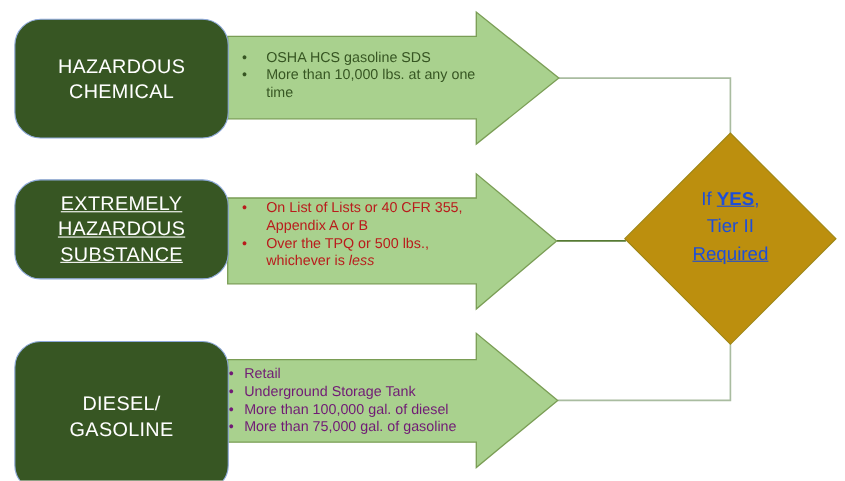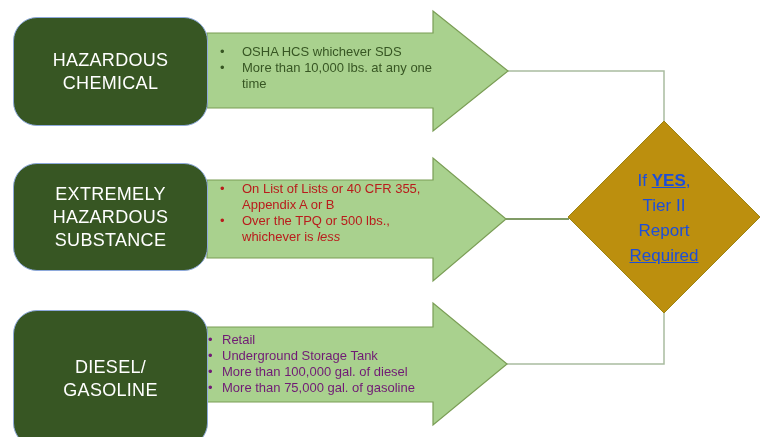--- a/index.html
+++ b/index.html
@@ -18,21 +18,21 @@
   .diamond{stroke:#9C8412;stroke-width:1;}
   .box{
     position:absolute;left:13px;width:195px;
     border:1.3px solid #8EA9DB;border-radius:24px;
     display:flex;align-items:center;justify-content:center;
     text-align:center;color:#ffffff;
     font-size:18px;line-height:23px;letter-spacing:0.3px;
     white-space:pre-line;box-sizing:border-box;
   }
   .box1{top:17px;height:109px;}
-  .box2{top:163px;height:108px;}
+  .box2{top:163px;height:91px;text-decoration:underline;}
   .box3{top:310px;height:137px;}
   .bullets{
     position:absolute;margin:0;padding:0;list-style:none;
     font-size:13px;line-height:16px;
   }
   .bullets li{position:relative;padding-left:30px;}
   .bullets li::before{content:"\2022";position:absolute;left:8px;}
   .b1{left:212px;top:44px;width:235px;}
   .b2{left:212px;top:181px;width:235px;}
   .b3{left:206px;top:332px;width:244px;}
@@ -67,21 +67,21 @@
   <div class="box box1" style="background-color: rgb(55, 86, 35);">HAZARDOUS
 CHEMICAL</div>
   <div class="box box2" style="background-color: rgb(55, 86, 35);">EXTREMELY
 HAZARDOUS
 SUBSTANCE</div>
   <div class="box box3" style="background-color: rgb(55, 86, 35);">DIESEL/
 GASOLINE</div>
 
   <ul class="bullets b1" style="color: rgb(55, 86, 35);">
     <li>
-      <span>OSHA HCS whichever SDS</span>
+      <span>OSHA HCS gasoline SDS</span>
     </li>
     <li>
       <span>More than 10,000 lbs. at any one time</span>
     </li>
   </ul>
 
   <ul class="bullets b2" style="color: #b91c1c;">
     <li>
       <span>On List of Lists or 40 CFR 355, Appendix A or B</span>
     </li>
@@ -101,17 +101,16 @@
       <span>More than 100,000 gal. of diesel</span>
     </li>
     <li>
       <span>More than 75,000 gal. of gasoline</span>
     </li>
   </ul>
 
   <div class="diamond-text">
     <div><span>If </span><span class="emph">YES</span><span>,</span></div>
     <div>Tier II</div>
-    <div>Report</div>
     <div class="underline">Required</div>
   </div>
 
 </div>
 
 </body></html>

